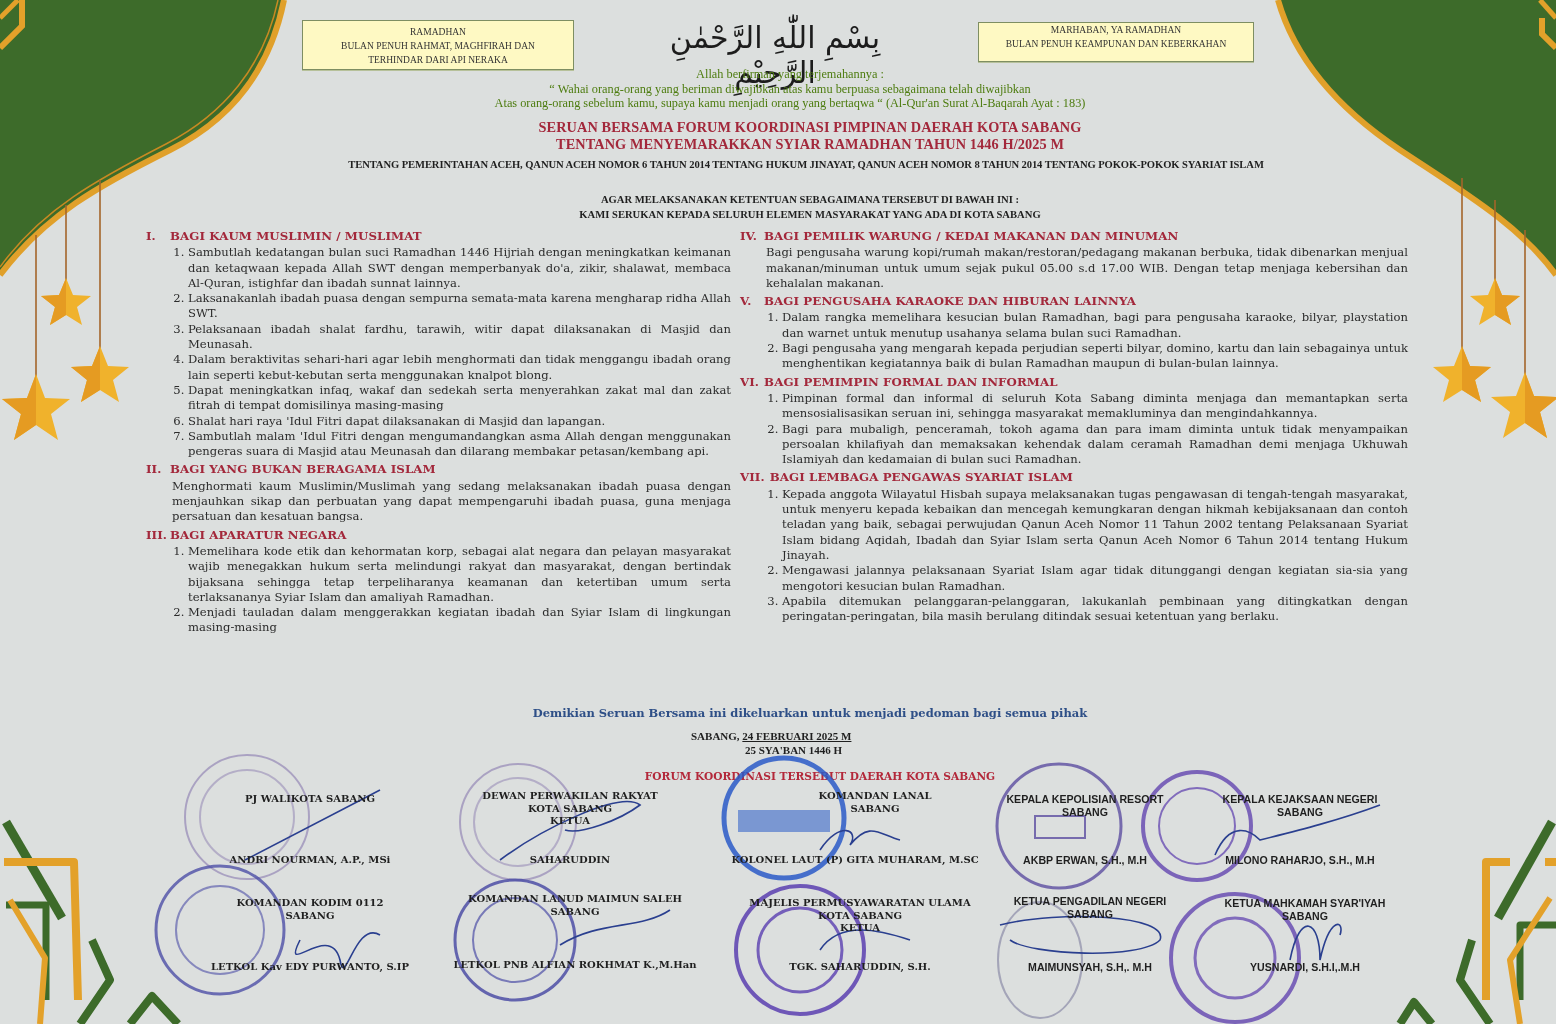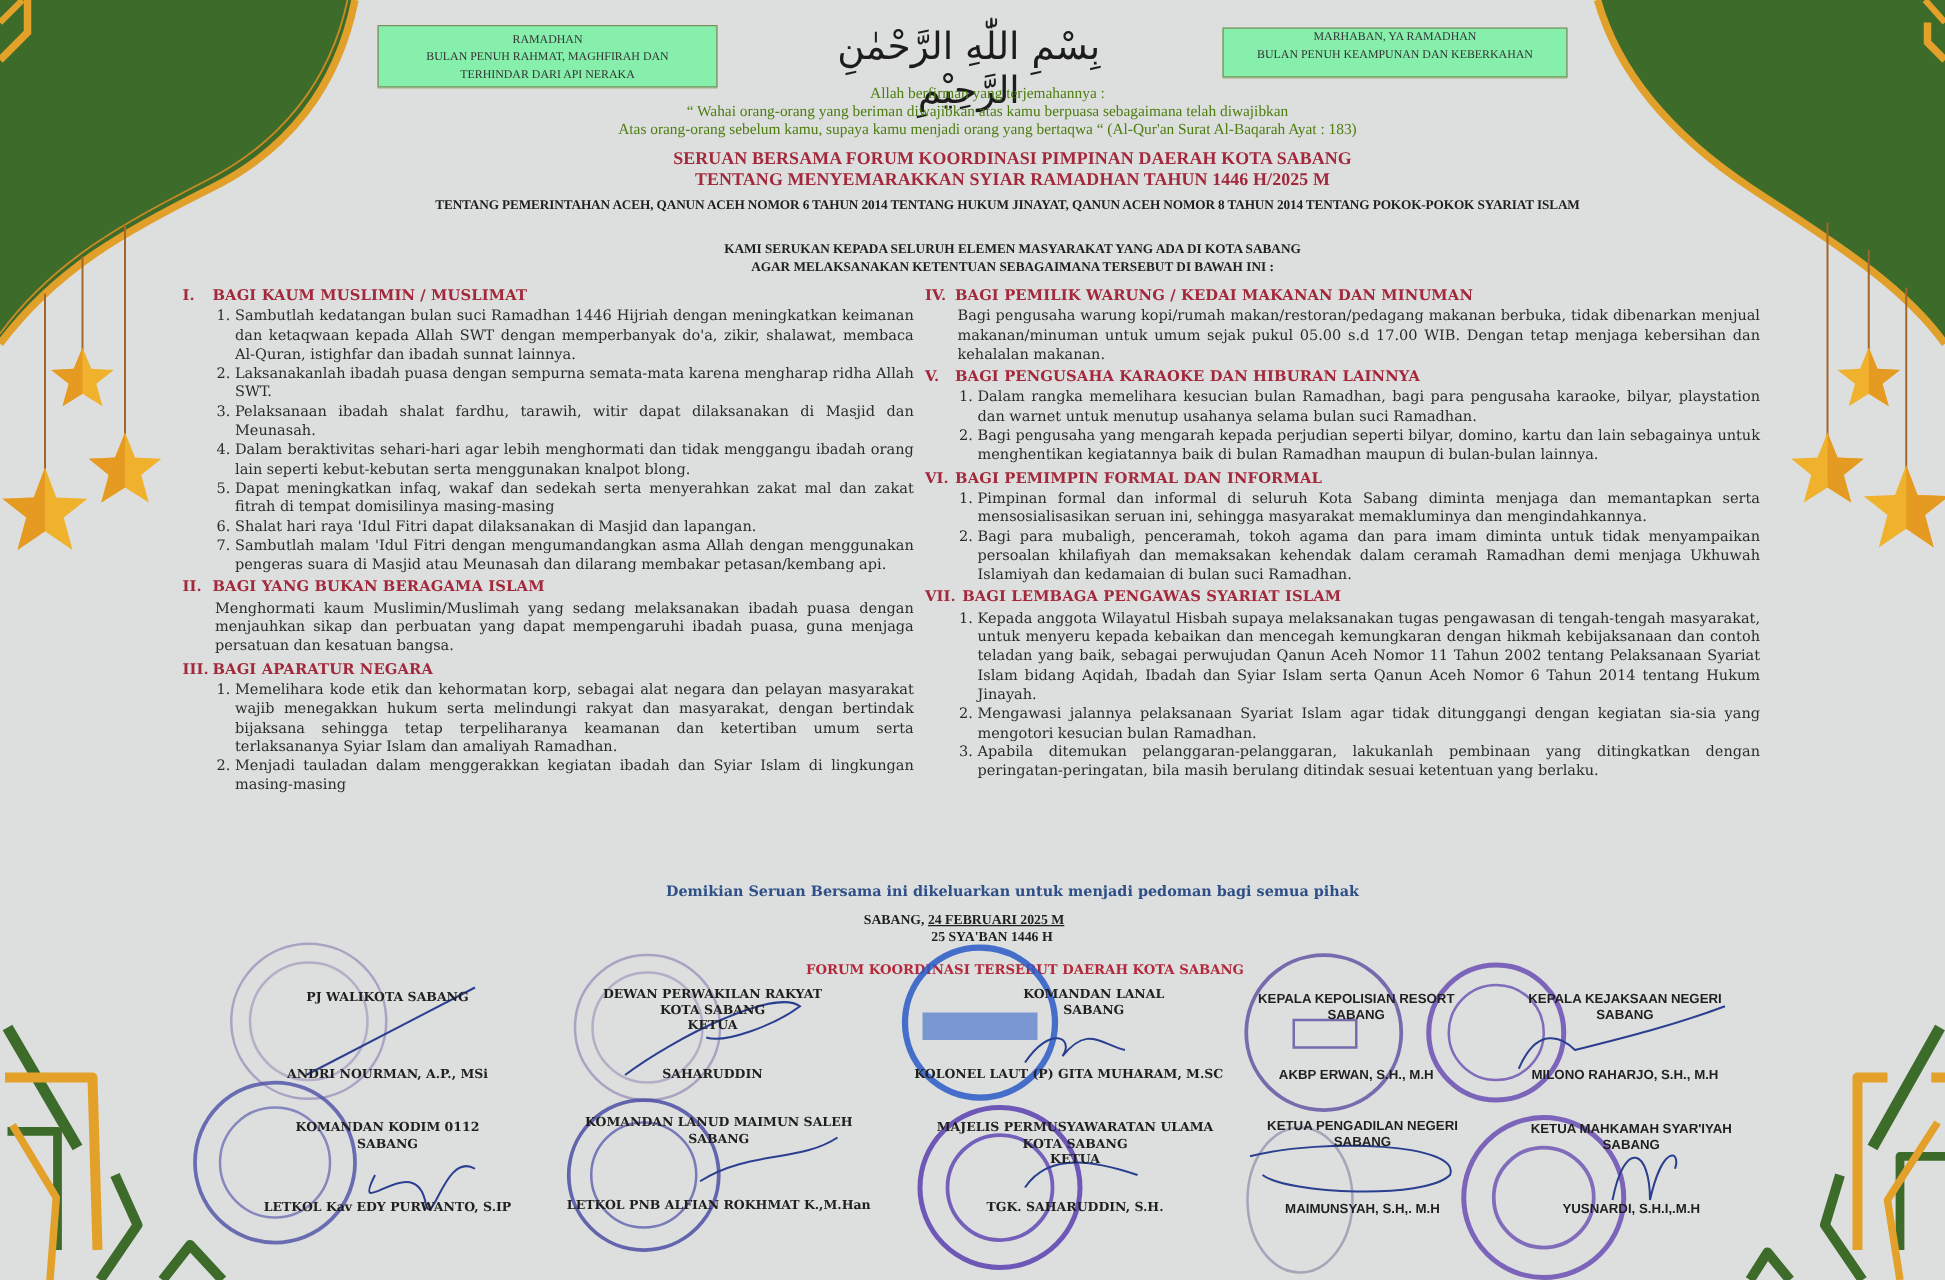--- a/index.html
+++ b/index.html
@@ -5,21 +5,21 @@
   html, body { margin:0; padding:0; }
   body {
     width:1556px; height:1024px; overflow:hidden; position:relative;
     background:#dcdfde;
     font-family:"DejaVu Serif", serif; color:#2a2a2a;
   }
   .deco { position:absolute; pointer-events:none; }
   .page { position:absolute; inset:0; }
 
   .boxl, .boxr {
-    position:absolute; background:#86efac; border:1px solid #7e8e62;
+    position:absolute; background:#fef9c3; border:1px solid #7e8e62;
     font-family:"Liberation Serif", serif; font-size:9.5px; line-height:14px;
     text-align:center; color:#333; box-shadow:0 1px 0 #b7c19a;
   }
   .boxl { left:302px; top:20px; width:270px; height:44px; padding-top:4px; }
   .boxr { left:978px; top:22px; width:274px; height:38px; padding-top:0; }
   .boxl div, .boxr div { white-space:nowrap; }
 
   .basmalah { position:absolute; left:630px; top:20px; width:290px; height:40px;
     font-family:"DejaVu Sans", sans-serif; font-size:30px; text-align:center; color:#1c1c1c; direction:rtl; }
 
@@ -144,22 +144,22 @@
   <div class="title">
     <div>SERUAN BERSAMA FORUM KOORDINASI PIMPINAN DAERAH KOTA SABANG</div>
     <div>TENTANG MENYEMARAKKAN SYIAR RAMADHAN TAHUN 1446 H/2025 M</div>
   </div>
 
   <div class="basis">
     <div>TENTANG PEMERINTAHAN ACEH, QANUN ACEH NOMOR 6 TAHUN 2014 TENTANG HUKUM JINAYAT, QANUN ACEH NOMOR 8 TAHUN 2014 TENTANG POKOK-POKOK SYARIAT ISLAM</div>
   </div>
 
   <div class="call">
+    <div>AGAR MELAKSANAKAN KETENTUAN SEBAGAIMANA TERSEBUT DI BAWAH INI :</div>
     <div>KAMI SERUKAN KEPADA SELURUH ELEMEN MASYARAKAT YANG ADA DI KOTA SABANG</div>
-    <div>AGAR MELAKSANAKAN KETENTUAN SEBAGAIMANA TERSEBUT DI BAWAH INI :</div>
   </div>
 
   <div class="col left">
     <div class="sec">
       <div class="sec-h"><span class="num">I.</span><span>BAGI KAUM MUSLIMIN / MUSLIMAT</span></div>
       <ol class="items">
         <li>Sambutlah kedatangan bulan suci Ramadhan 1446 Hijriah dengan meningkatkan keimanan dan ketaqwaan kepada Allah SWT dengan memperbanyak do'a, zikir, shalawat, membaca Al-Quran, istighfar dan ibadah sunnat lainnya.</li>
         <li>Laksanakanlah ibadah puasa dengan sempurna semata-mata karena mengharap ridha Allah SWT.</li>
         <li>Pelaksanaan ibadah shalat fardhu, tarawih, witir dapat dilaksanakan di Masjid dan Meunasah.</li>
         <li>Dalam beraktivitas sehari-hari agar lebih menghormati dan tidak menggangu ibadah orang lain seperti kebut-kebutan serta menggunakan knalpot blong.</li>

